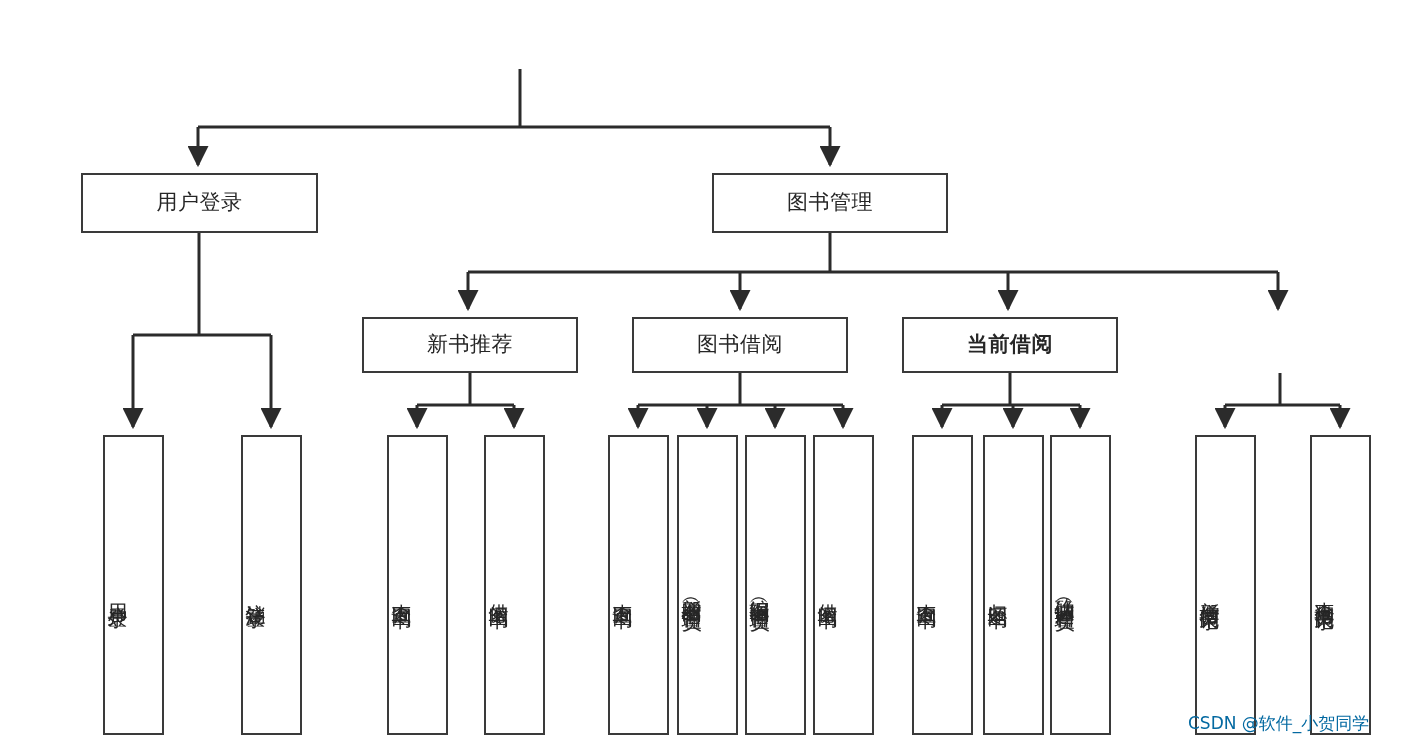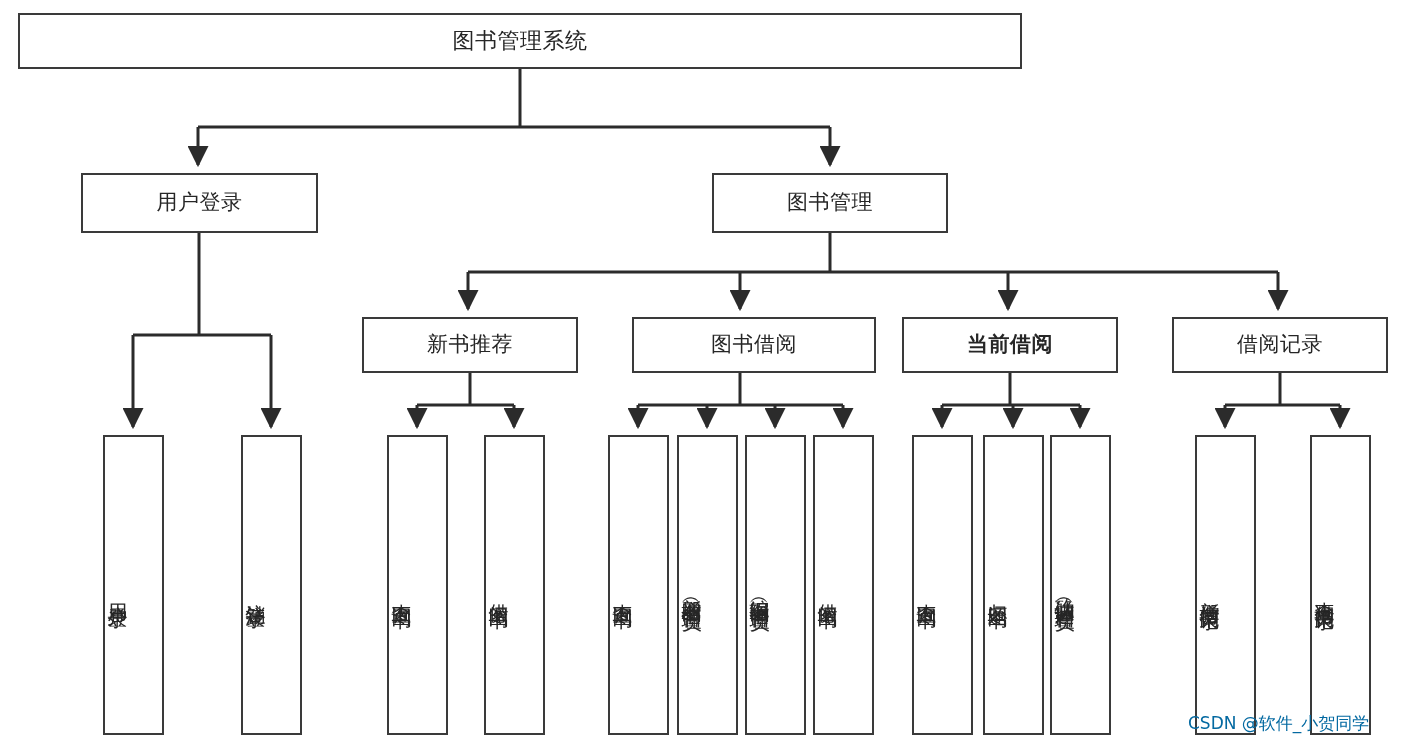--- a/index.html
+++ b/index.html
@@ -128,43 +128,37 @@
       <path d="M 1013 405 L 1013 427" marker-end="url(#arrow)"></path>
       <path d="M 1080 405 L 1080 427" marker-end="url(#arrow)"></path>
 
       <path d="M 1280 373 L 1280 405"></path>
       <path d="M 1225 405 L 1340 405"></path>
       <path d="M 1225 405 L 1225 427" marker-end="url(#arrow)"></path>
       <path d="M 1340 405 L 1340 427" marker-end="url(#arrow)"></path>
     </g>
   </svg>
 
-  <div class="node h-node root" style="left: 18px; top: 13px; width: 1004px; height: 56px; border-color: rgb(58, 58, 58); color: rgb(38, 38, 38);">
-    <span class="label">图书管理系统</span>
-  </div>
 
   <div class="node h-node" style="left: 81px; top: 173px; width: 237px; height: 60px; border-color: rgb(58, 58, 58); color: rgb(38, 38, 38);">
     <span class="label">用户登录</span>
   </div>
   <div class="node h-node" style="left: 712px; top: 173px; width: 236px; height: 60px; border-color: rgb(58, 58, 58); color: rgb(38, 38, 38);">
     <span class="label">图书管理</span>
   </div>
 
   <div class="node h-node" style="left: 362px; top: 317px; width: 216px; height: 56px; border-color: rgb(58, 58, 58); color: rgb(38, 38, 38);">
     <span class="label">新书推荐</span>
   </div>
-  <div class="node h-node" style="left: 632px; top: 317px; width: 244px; height: 56px; border-color: rgb(58, 58, 58); color: rgb(38, 38, 38);">
+  <div class="node h-node" style="left: 632px; top: 317px; width: 216px; height: 56px; border-color: rgb(58, 58, 58); color: rgb(38, 38, 38);">
     <span class="label">图书借阅</span>
   </div>
   <div class="node h-node" style="left: 902px; top: 317px; width: 216px; height: 56px; border-color: rgb(58, 58, 58); color: rgb(38, 38, 38); font-weight: bold;">
     <span class="label">当前借阅</span>
   </div>
-  <div class="node h-node" style="left: 1172px; top: 317px; width: 216px; height: 56px; border-color: rgb(58, 58, 58); color: rgb(38, 38, 38);">
-    <span class="label">借阅记录</span>
-  </div>
 
   <div class="node v-node" style="left: 103px; top: 435px; width: 61px; height: 300px; border-color: rgb(58, 58, 58); color: rgb(38, 38, 38);">
     <span class="label">用户登录</span>
   </div>
   <div class="node v-node" style="left: 241px; top: 435px; width: 61px; height: 300px; border-color: rgb(58, 58, 58); color: rgb(38, 38, 38);">
     <span class="label">注销登录</span>
   </div>
   <div class="node v-node" style="left: 387px; top: 435px; width: 61px; height: 300px; border-color: rgb(58, 58, 58); color: rgb(38, 38, 38);">
     <span class="label">查询图书</span>
   </div>

